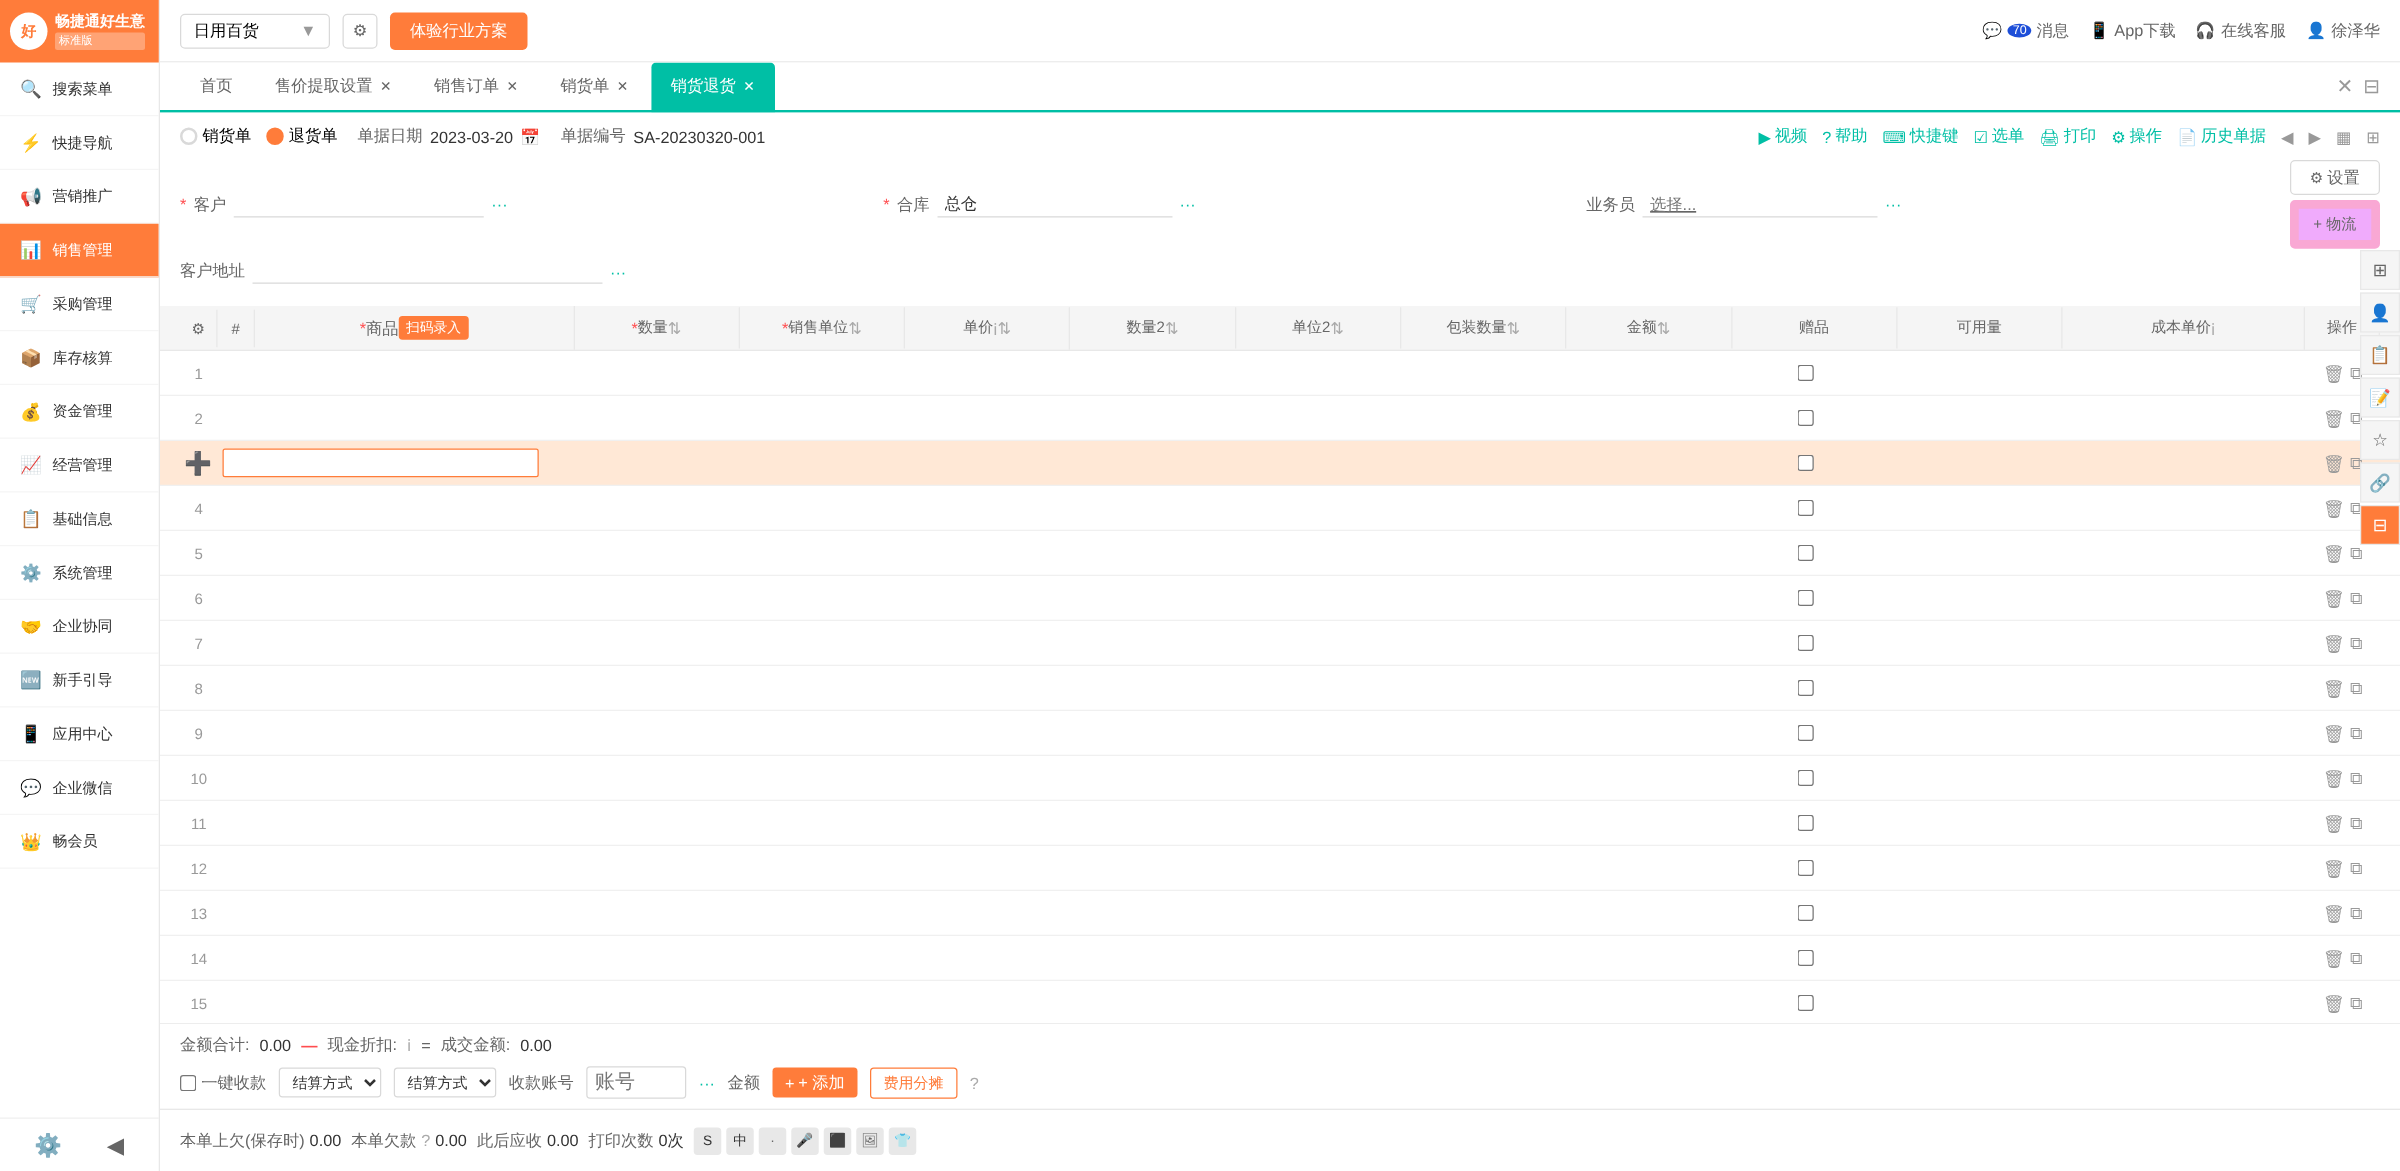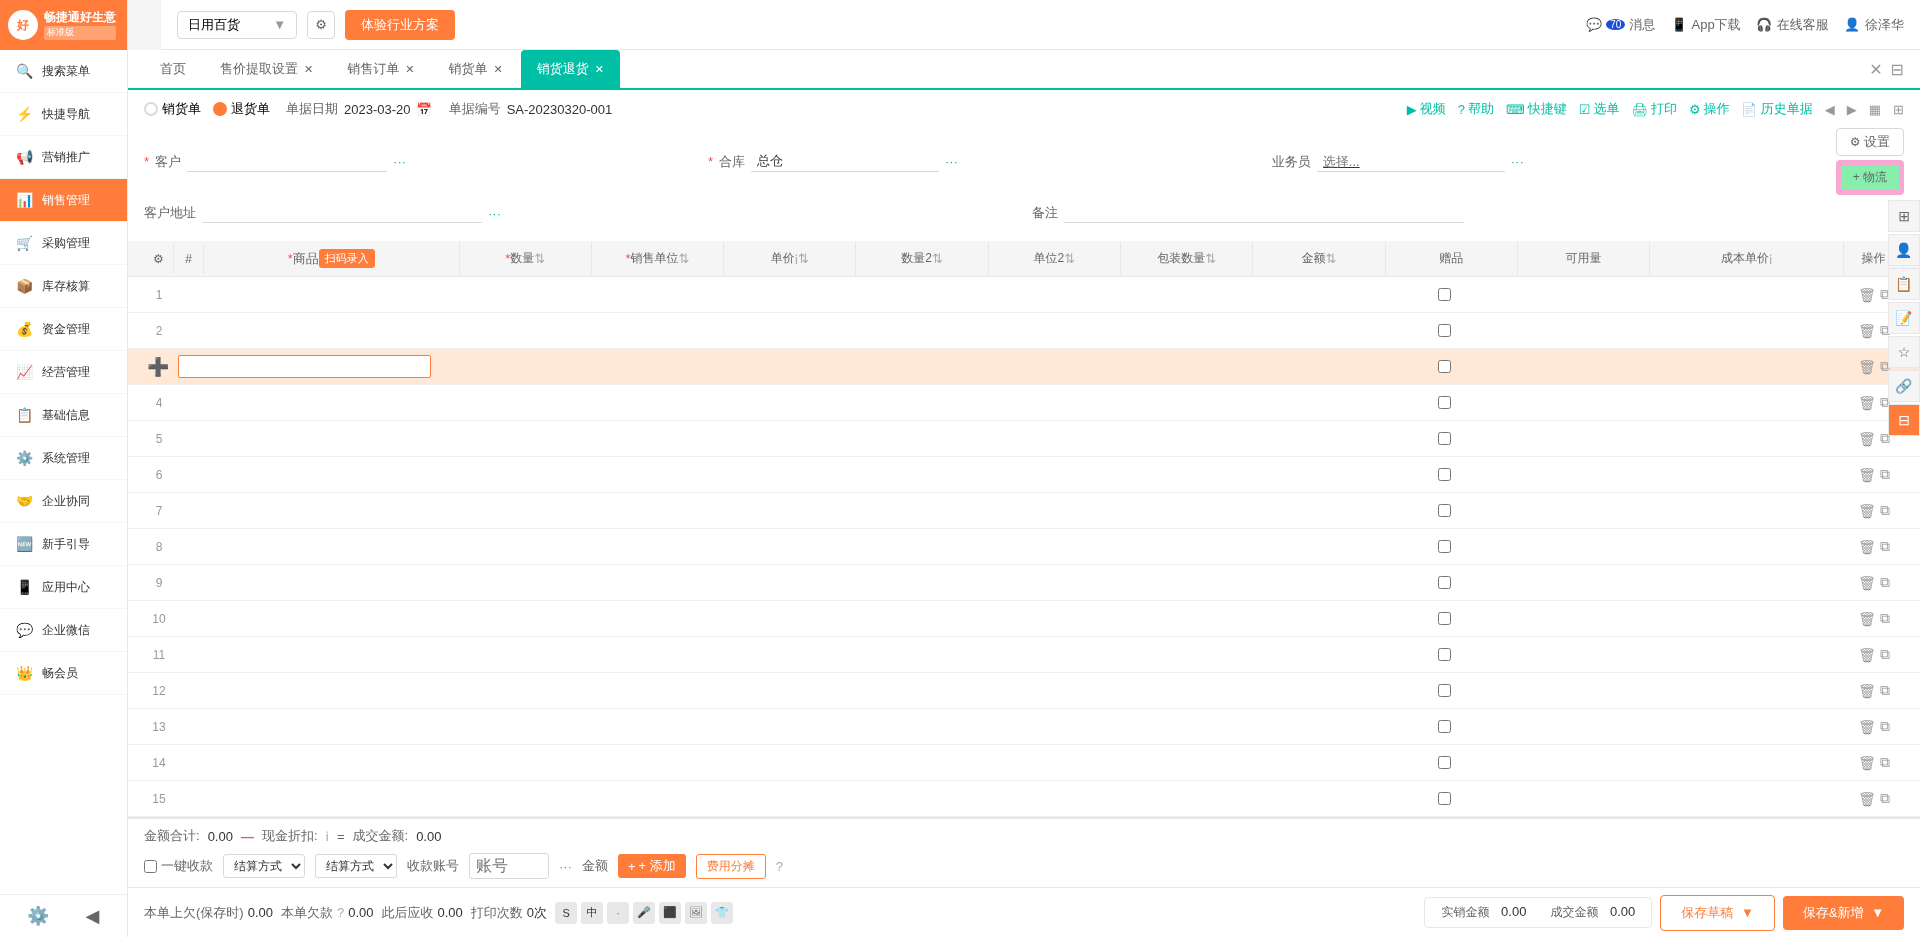--- a/index.html
+++ b/index.html
@@ -16,21 +16,21 @@
     .nav-item { display: flex; align-items: center; gap: 8px; padding: 12px 16px; cursor: pointer; color: #333; border-bottom: 1px solid #f5f5f5; }
     .nav-item.active { background: #ff7c3a; color: #fff; }
     .nav-item .nav-icon { width: 18px; height: 18px; display: flex; align-items: center; justify-content: center; font-size: 14px; }
     .nav-item .nav-label { font-size: 12px; }
     .sidebar-bottom { padding: 10px; display: flex; align-items: center; justify-content: space-around; border-top: 1px solid #f0f0f0; }
 
     
     .main { flex: 1; display: flex; flex-direction: column; overflow: hidden; }
 
     
-    .topbar { height: 50px; background: #fff; display: flex; align-items: center; justify-content: space-between; padding: 0 16px; border-bottom: 1px solid #e8e8e8; margin-left: 33px; }
+    .topbar { height: 50px; background: #fff; display: flex; align-items: center; justify-content: space-between; padding: 0 16px; border-bottom: 1px solid #e8e8e8; }
     .topbar-left { display: flex; align-items: center; gap: 10px; }
     .topbar-select { display: flex; align-items: center; gap: 4px; background: #fff; border: 1px solid #d9d9d9; border-radius: 4px; padding: 4px 10px; cursor: pointer; min-width: 120px; }
     .topbar-settings { width: 28px; height: 28px; display: flex; align-items: center; justify-content: center; border: 1px solid #d9d9d9; border-radius: 4px; cursor: pointer; color: #666; }
     .topbar-btn { background: #ff7c3a; color: #fff; border: none; border-radius: 4px; padding: 6px 16px; cursor: pointer; font-size: 13px; }
     .topbar-right { display: flex; align-items: center; gap: 16px; color: #666; }
     .topbar-right .icon-btn { display: flex; align-items: center; gap: 4px; cursor: pointer; font-size: 12px; }
 
     
     .tabs { display: flex; align-items: center; background: #fff; border-bottom: 2px solid #00bfa5; padding: 0 16px; gap: 2px; }
     .tab { padding: 10px 16px; cursor: pointer; color: #666; font-size: 13px; border-bottom: 2px solid transparent; margin-bottom: -2px; display: flex; align-items: center; gap: 4px; }
@@ -50,21 +50,21 @@
     .form-toolbar-right span { display: flex; align-items: center; gap: 3px; }
 
     .form-row { display: flex; align-items: center; gap: 16px; margin-bottom: 8px; }
     .form-input-group { display: flex; align-items: center; gap: 6px; flex: 1; }
     .required-star { color: #ff4d4f; }
     .form-input { border: none; border-bottom: 1px solid #d9d9d9; padding: 2px 6px; min-width: 160px; outline: none; color: #333; background: transparent; }
     .form-dots { color: #00bfa5; cursor: pointer; }
     .form-action-btns { display: flex; flex-direction: column; gap: 4px; margin-left: auto; }
     .form-action-btn { padding: 4px 12px; border-radius: 4px; cursor: pointer; font-size: 12px; text-align: center; }
     .btn-settings { border: 1px solid #d9d9d9; background: #fff; color: #666; }
-    .btn-logistics { border: 5px solid #f9a8d4; background: #86efac; color: #666; }
+    .btn-logistics { border: 7px solid #f9a8d4; background: #f0abfc; color: #666; }
 
     
     .table-area { flex: 1; overflow-y: auto; background: #fff; margin: 0; }
     .table-header-row { display: flex; align-items: center; background: #f5f5f5; border-bottom: 1px solid #e8e8e8; padding: 0 16px; gap: 0; }
     .th-settings { width: 30px; display: flex; align-items: center; justify-content: center; padding: 8px 0; cursor: pointer; color: #666; }
     .th { display: flex; align-items: center; justify-content: center; padding: 8px 4px; color: #666; font-size: 12px; white-space: nowrap; border-right: 1px solid #e8e8e8; }
     .th-num { width: 30px; justify-content: center; }
     .col-product { flex: 2; min-width: 120px; }
     .col-scan { padding: 2px 6px; background: #ff7c3a; color: #fff; border-radius: 3px; font-size: 11px; cursor: pointer; }
     .col-qty { flex: 1; min-width: 60px; }
@@ -334,24 +334,20 @@
           <button class="form-action-btn btn-settings">⚙ <span>设置</span></button>
           <button class="form-action-btn btn-logistics">+ 物流</button>
         </div>
       </div>
 
       <div class="form-row">
         <div class="form-input-group">
           <span class="form-label">客户地址</span>
           <input class="form-input" type="text" style="min-width: 280px;">
           <span class="form-dots teal">···</span>
-        </div>
-        <div class="form-input-group">
-          <span class="form-label">备注</span>
-          <input class="form-input" type="text" style="min-width: 400px;">
         </div>
       </div>
     </div>
 
     <div class="table-area">
 
       <div class="table-header-row">
         <div class="th th-settings">⚙</div>
         <div class="th th-num">#</div>
         <div class="th col-product">
@@ -779,41 +775,20 @@
             <div class="sys-icon" style="background:#e8e8e8;color:#333;">S</div>
             <div class="sys-icon" style="background:#e8e8e8;color:#333;">中</div>
             <div class="sys-icon" style="background:#e8e8e8;">·</div>
             <div class="sys-icon" style="background:#e8e8e8;">🎤</div>
             <div class="sys-icon" style="background:#e8e8e8;">⬛</div>
             <div class="sys-icon" style="background:#e8e8e8;">🖼</div>
             <div class="sys-icon" style="background:#e8e8e8;">👕</div>
           </div>
         </div>
       </div>
-      <div class="statusbar-right">
-
-        <div style="background:#fff;border:1px solid #e8e8e8;border-radius:4px;padding:6px 16px;display:flex;gap:24px;">
-          <div>
-            <span style="color:#666;font-size:12px;">实销金额</span>
-            <span style="color:#333;font-weight:500;margin-left:8px;">0.00</span>
-          </div>
-          <div>
-            <span style="color:#666;font-size:12px;">成交金额</span>
-            <span style="color:#333;font-weight:500;margin-left:8px;">0.00</span>
-          </div>
-        </div>
-        <button class="btn-draft">
-          <span>保存草稿</span>
-          <span style="margin-left:4px;">▼</span>
-        </button>
-        <button class="btn-save-new">
-          <span>保存&amp;新增</span>
-          <span style="margin-left:4px;">▼</span>
-        </button>
-      </div>
     </div>
 
   </div>
 </div>
 
 <div class="right-float">
   <div class="float-icon">⊞</div>
   <div class="float-icon">👤</div>
   <div class="float-icon">📋</div>
   <div class="float-icon">📝</div>

